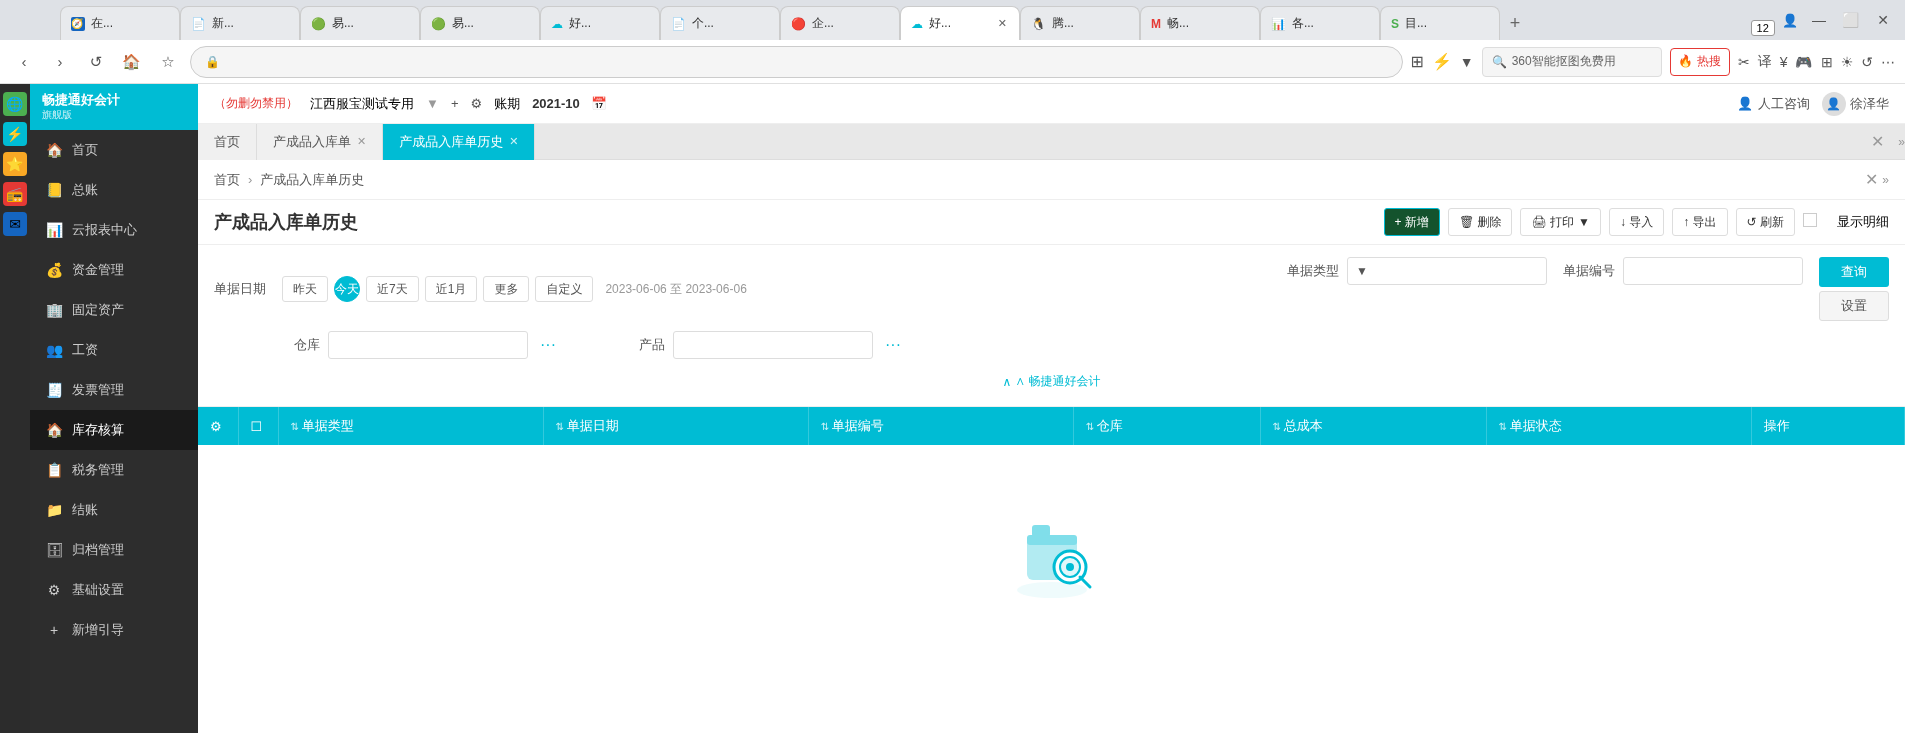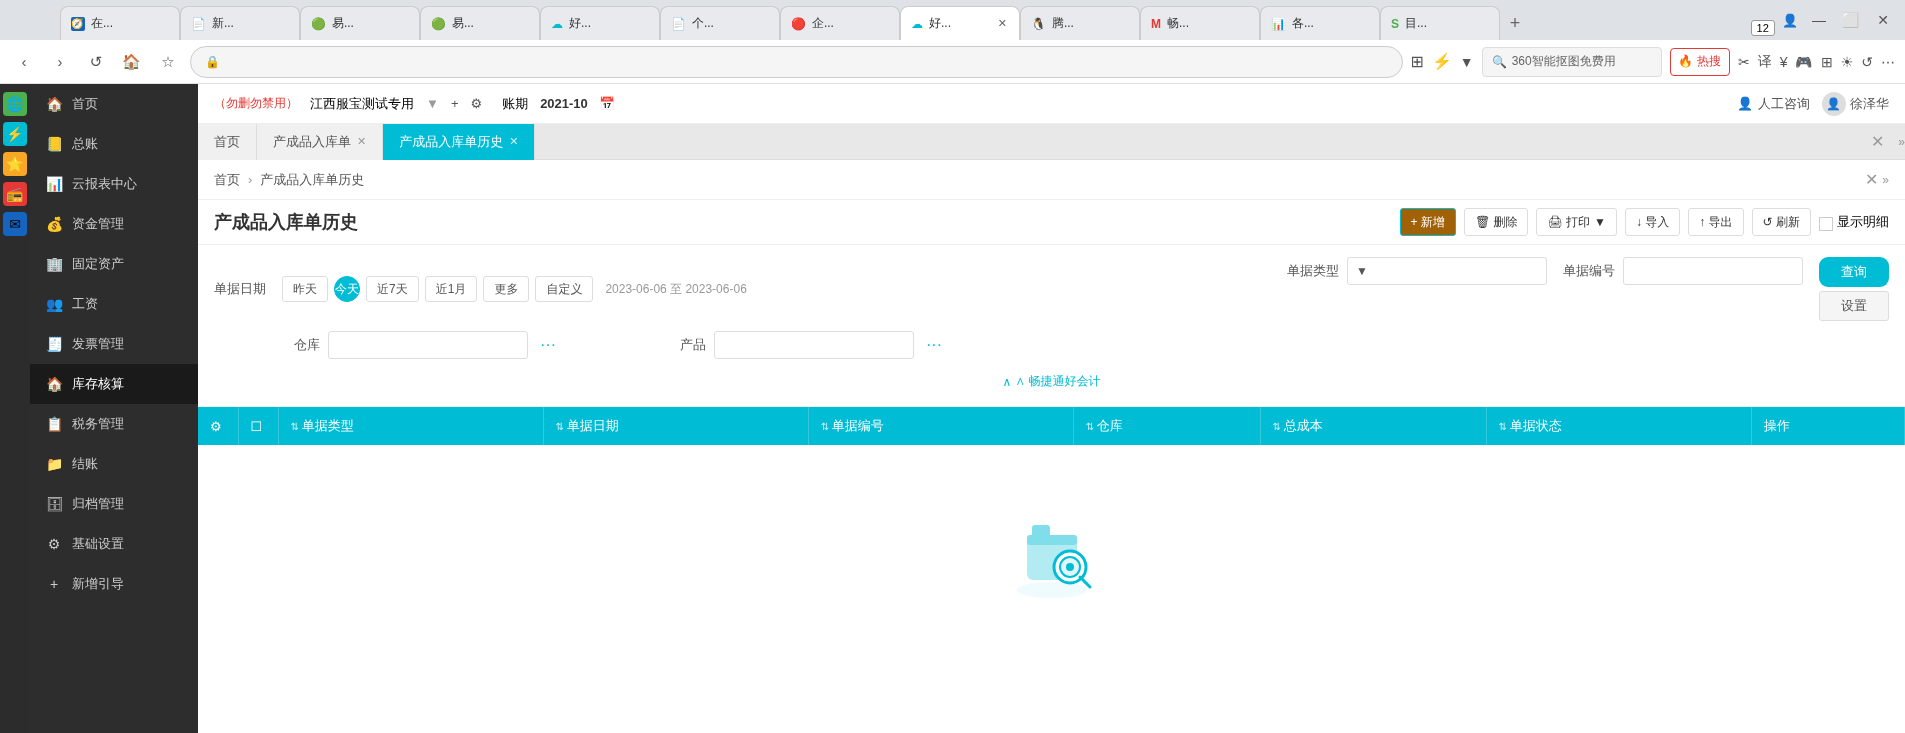--- a/index.html
+++ b/index.html
@@ -69,23 +69,23 @@
     .breadcrumb-sep { color: #999; }
     .breadcrumb-link { color: #555; cursor: pointer; }
     .breadcrumb-current { color: #555; }
     .page-header-close { margin-left: auto; font-size: 16px; color: #999; cursor: pointer; }
 
     
     .toolbar { display: flex; align-items: center; padding: 8px 16px; gap: 12px; border-bottom: 1px solid #eee; background: #fff; }
     .page-title { font-size: 18px; font-weight: bold; color: #333; margin-right: auto; }
     .toolbar-actions { display: flex; align-items: center; gap: 8px; }
     .action-btn { height: 28px; padding: 0 10px; border: 1px solid #ddd; border-radius: 3px; background: #fff; font-size: 12px; color: #333; cursor: pointer; display: flex; align-items: center; gap: 4px; }
-    .action-btn.primary { background: #a16207; color: #fff; border-color: #00bcd4; }
+    .action-btn.primary { background: #14532d; color: #fff; border-color: #00bcd4; }
     .print-btn { position: relative; }
-    .show-cols-area { display: flex; align-items: flex-end; gap: 4px; font-family: Liberation Mono, monospace; }
+    .show-cols-area { display: flex; align-items: flex-start; gap: 20px; font-family: Liberation Mono, monospace; }
     .checkbox-small { width: 14px; height: 14px; border: 1px solid #ccc; background: #fff; display: inline-block; }
 
     
     .filter-area { background: #fff; padding: 12px 16px; border-bottom: 1px solid #eee; }
     .filter-row { display: flex; align-items: center; gap: 16px; margin-bottom: 10px; }
     .filter-label { font-size: 13px; color: #555; white-space: nowrap; }
     .date-filter-group { display: flex; align-items: center; gap: 6px; }
     .date-quick-btn { height: 26px; padding: 0 10px; border: 1px solid #ddd; border-radius: 3px; background: #fff; font-size: 12px; color: #555; cursor: pointer; }
     .date-quick-btn.active { background: #00bcd4; color: #fff; border-color: #00bcd4; border-radius: 50%; width: 26px; padding: 0; text-align: center; }
     .date-range { font-size: 12px; color: #999; margin-left: 6px; }
@@ -101,21 +101,21 @@
     .table-header-row { background: #00bcd4; }
     .table-header-row th { height: 38px; padding: 0 12px; font-size: 13px; color: #fff; font-weight: normal; text-align: left; border-right: 1px solid rgba(255,255,255,0.2); white-space: nowrap; }
     .table-header-row th.sortable { cursor: pointer; }
     .th-settings { width: 40px; text-align: center; }
     .th-checkbox { width: 40px; text-align: center; }
     .sort-icon { font-size: 10px; color: rgba(255,255,255,0.8); }
     .th-actions { text-align: right; }
     .empty-area { display: flex; flex-direction: column; align-items: center; justify-content: center; padding: 60px 0; }
 
     
-    .query-btn { height: 30px; padding: 0 22px; background: #00bcd4; color: #fff; border: none; border-radius: 9px; font-size: 13px; cursor: pointer; }
+    .query-btn { height: 30px; padding: 0 22px; background: #00bcd4; color: #fff; border: none; border-radius: 3px; font-size: 13px; cursor: pointer; }
     .settings-btn { height: 30px; padding: 0 16px; background: #f5f5f5; color: #555; border: 1px solid #ddd; border-radius: 3px; font-size: 13px; cursor: pointer; }
 
     .filter-right-group { display: flex; flex-direction: column; gap: 4px; }
 
     
     .top-bar { height: 40px; background: #fff; display: flex; align-items: center; padding: 0 16px; border-bottom: 1px solid #eee; gap: 12px; }
 
     .header-user-area { margin-left: auto; display: flex; align-items: center; gap: 12px; }
     .user-service { display: flex; align-items: center; gap: 4px; font-size: 13px; color: #555; cursor: pointer; }
     .user-name { display: flex; align-items: center; gap: 4px; font-size: 13px; color: #555; cursor: pointer; }
@@ -219,20 +219,26 @@
 
     <div class="app-icons">
       <div class="app-icon green">🌐</div>
       <div class="app-icon teal">⚡</div>
       <div class="app-icon" style="background:#f9a825;">⭐</div>
       <div class="app-icon" style="background:#e53935;">📻</div>
       <div class="app-icon" style="background:#1565c0;">✉</div>
     </div>
 
     <div class="sidebar">
+      <div class="sidebar-header">
+        <div>
+          <div class="sidebar-logo">畅捷通好会计</div>
+          <div class="sidebar-logo-sub">旗舰版</div>
+        </div>
+      </div>
       <div class="sidebar-items">
         <div class="sidebar-item">
           <span class="sidebar-item-icon">🏠</span>
           <span>首页</span>
         </div>
         <div class="sidebar-item">
           <span class="sidebar-item-icon">📒</span>
           <span>总账</span>
         </div>
         <div class="sidebar-item">
@@ -283,21 +289,21 @@
     </div>
 
     <div class="main-content">
 
       <div class="top-bar">
         <span style="color:#e53935;font-size:12px;">（勿删勿禁用）</span>
         <span>江西服宝测试专用</span>
         <span style="color:#999;">▼</span>
         <span style="cursor:pointer;color:#555;">+</span>
         <span style="cursor:pointer;color:#555;">⚙</span>
-        <span style="margin-left:8px;">账期</span>
+        <span style="">账期</span>
         <span style="color:#333;font-weight:bold;">2021-10</span>
         <span style="cursor:pointer;color:#00bcd4;">📅</span>
         <div class="header-user-area">
           <div class="user-service">
             <span>👤</span>
             <span>人工咨询</span>
           </div>
           <div class="user-name">
             <div class="user-avatar">
               <span>👤</span>
@@ -382,21 +388,21 @@
                 <button class="settings-btn">设置</button>
               </div>
             </div>
           </div>
           <div class="filter-row">
             <div class="filter-field" style="margin-left:80px;">
               <span class="filter-label">仓库</span>
               <input class="filter-input" type="text" style="min-width: 200px;">
               <span class="dots-btn">···</span>
             </div>
-            <div class="filter-field" style="margin-left:104px;">
+            <div class="filter-field" style="margin-left:63px;">
               <span class="filter-label">产品</span>
               <input class="filter-input" type="text" style="min-width: 200px;">
               <span class="dots-btn">···</span>
             </div>
           </div>
           <div class="collapse-btn">
             <span>∧</span>
             <span>∧ 畅捷通好会计</span>
           </div>
         </div>

